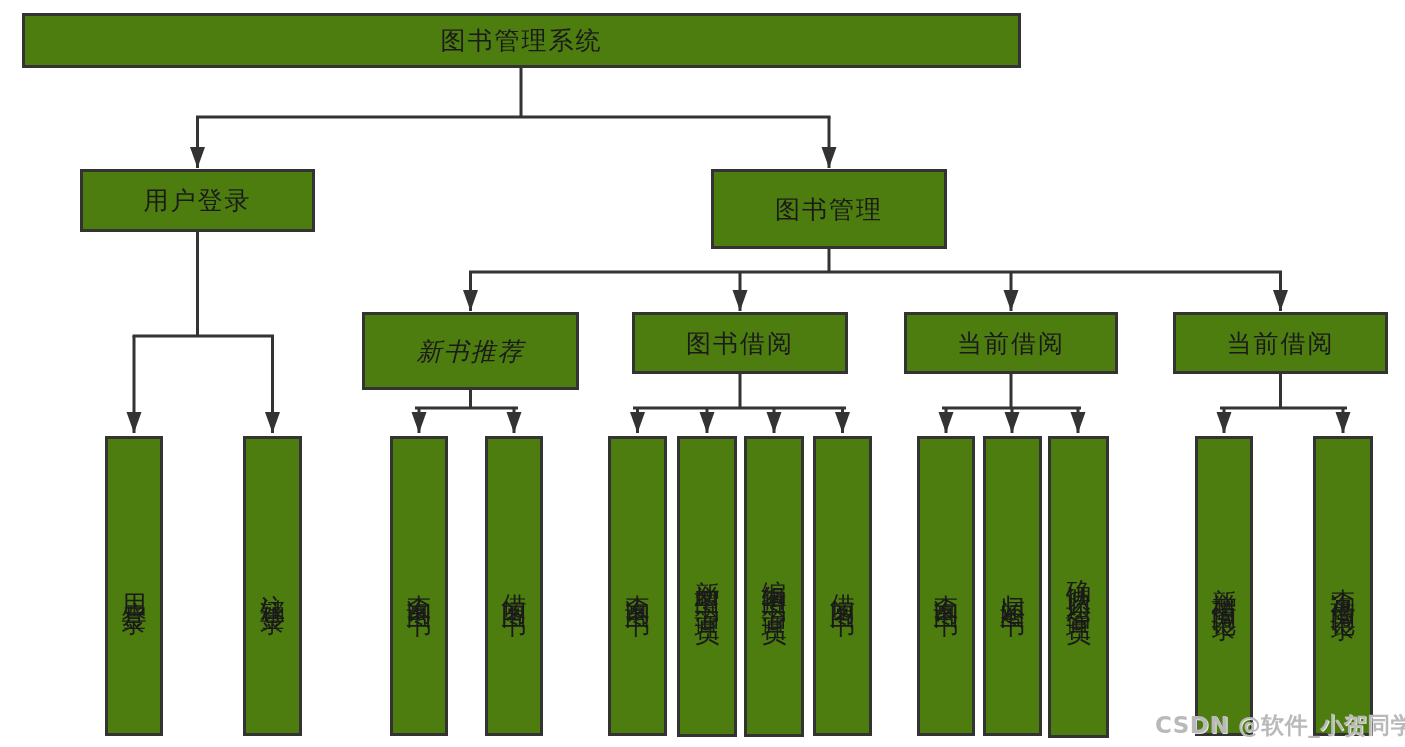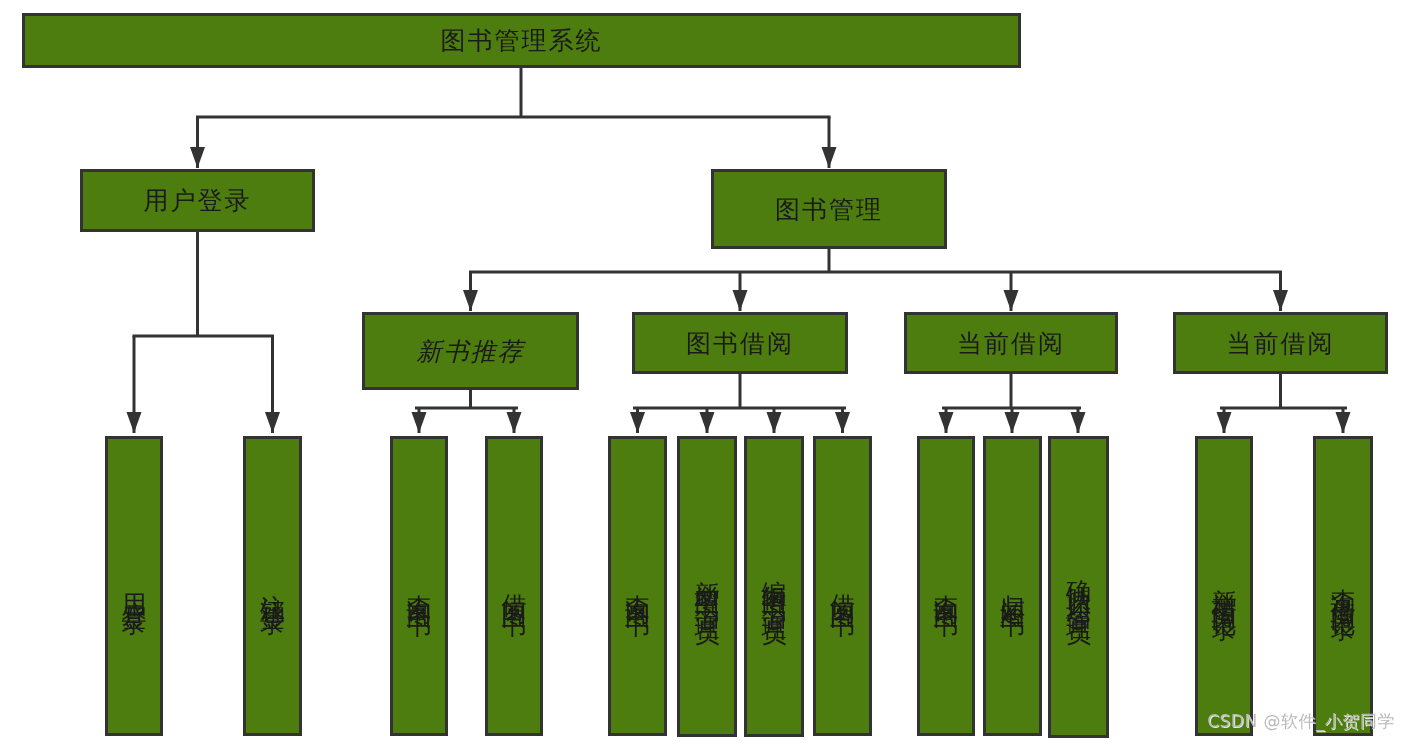--- a/index.html
+++ b/index.html
@@ -21,23 +21,23 @@
     display:flex;align-items:center;justify-content:center;
     color:var(--text);line-height:1;z-index:2;
   }
   .hbox{font-size:25px;letter-spacing:2px;}
   .vbox{
     writing-mode:vertical-rl;text-orientation:mixed;
     font-size:25px;letter-spacing:6px;
   }
   .watermark{
     position:absolute;left:1155px;top:710px;width:240px;
-    text-align:right;font-size:17px;letter-spacing:0.5px;
+    font-size:23px;letter-spacing:0.5px;
     color:var(--watermark);text-shadow:1px 1px 0 rgba(255,255,255,0.85);
-    z-index:5;white-space:nowrap;
+    z-index:5;white-space:nowrap;font-weight:bold;
   }
 </style>
 </head>
 <body>
 
 <div class="stage">
 
   <svg class="wires" viewBox="0 0 1405 747" xmlns="http://www.w3.org/2000/svg">
     <defs>
       <marker id="ah" markerUnits="userSpaceOnUse" markerWidth="22" markerHeight="16" refX="21" refY="7.5" orient="auto">

